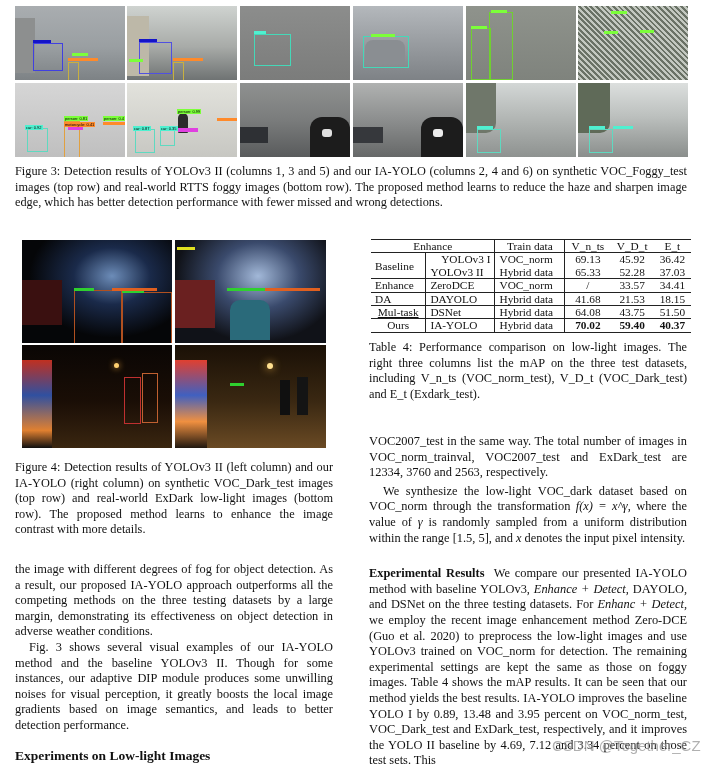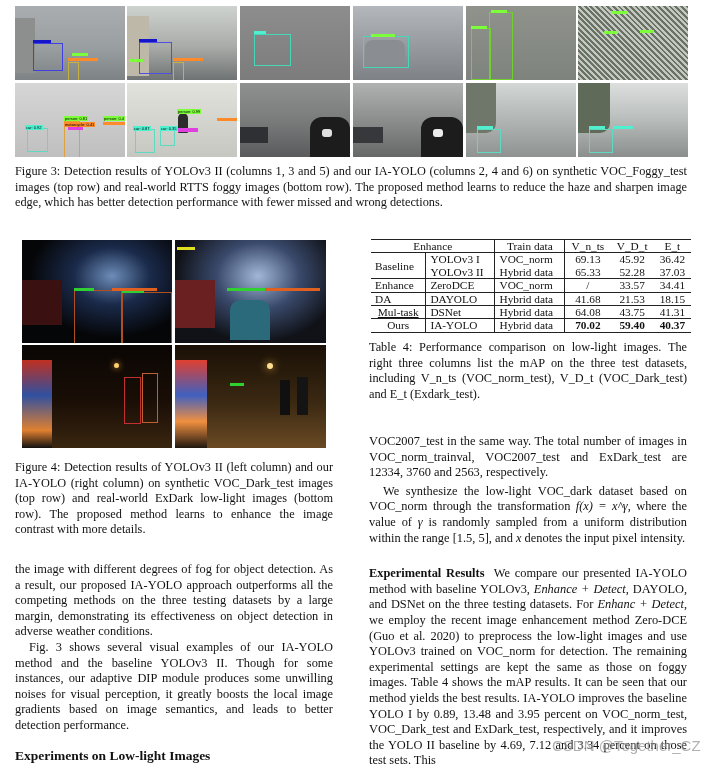--- a/index.html
+++ b/index.html
@@ -146,21 +146,21 @@
     <tbody>
         <tr>
       <th colspan="2">Enhance</th>
       <th class="vl">Train data</th>
       <th class="vl">V_n_ts</th>
       <th>V_D_t</th>
       <th>E_t</th>
     </tr>
     <tr class="rule">
       <td rowspan="2" style="text-align:left;">Baseline</td>
-      <td class="vl" style="text-align:left;">YOLOv3 I</td>
+      <td class="vl" style="text-align:right;">YOLOv3 I</td>
       <td class="vl" style="text-align:left;">VOC_norm</td>
       <td class="vl">69.13</td>
       <td>45.92</td>
       <td>36.42</td>
     </tr>
     <tr>
       <td class="vl" style="text-align:left;">YOLOv3 II</td>
       <td class="vl" style="text-align:left;">Hybrid data</td>
       <td class="vl">65.33</td>
       <td>52.28</td>
@@ -181,21 +181,21 @@
       <td class="vl">41.68</td>
       <td>21.53</td>
       <td>18.15</td>
     </tr>
     <tr class="rule">
       <td style="text-align:center;text-decoration:underline;">Mul-task</td>
       <td class="vl" style="text-align:left;">DSNet</td>
       <td class="vl" style="text-align:left;">Hybrid data</td>
       <td class="vl">64.08</td>
       <td>43.75</td>
-      <td>41.31</td>
+      <td>51.50</td>
     </tr>
     <tr class="rule">
       <td style="text-align:center;">Ours</td>
       <td class="vl" style="text-align:left;">IA-YOLO</td>
       <td class="vl" style="text-align:left;">Hybrid data</td>
       <td class="vl"><b>70.02</b></td>
       <td><b>59.40</b></td>
       <td><b>40.37</b></td>
     </tr>
   </tbody>

